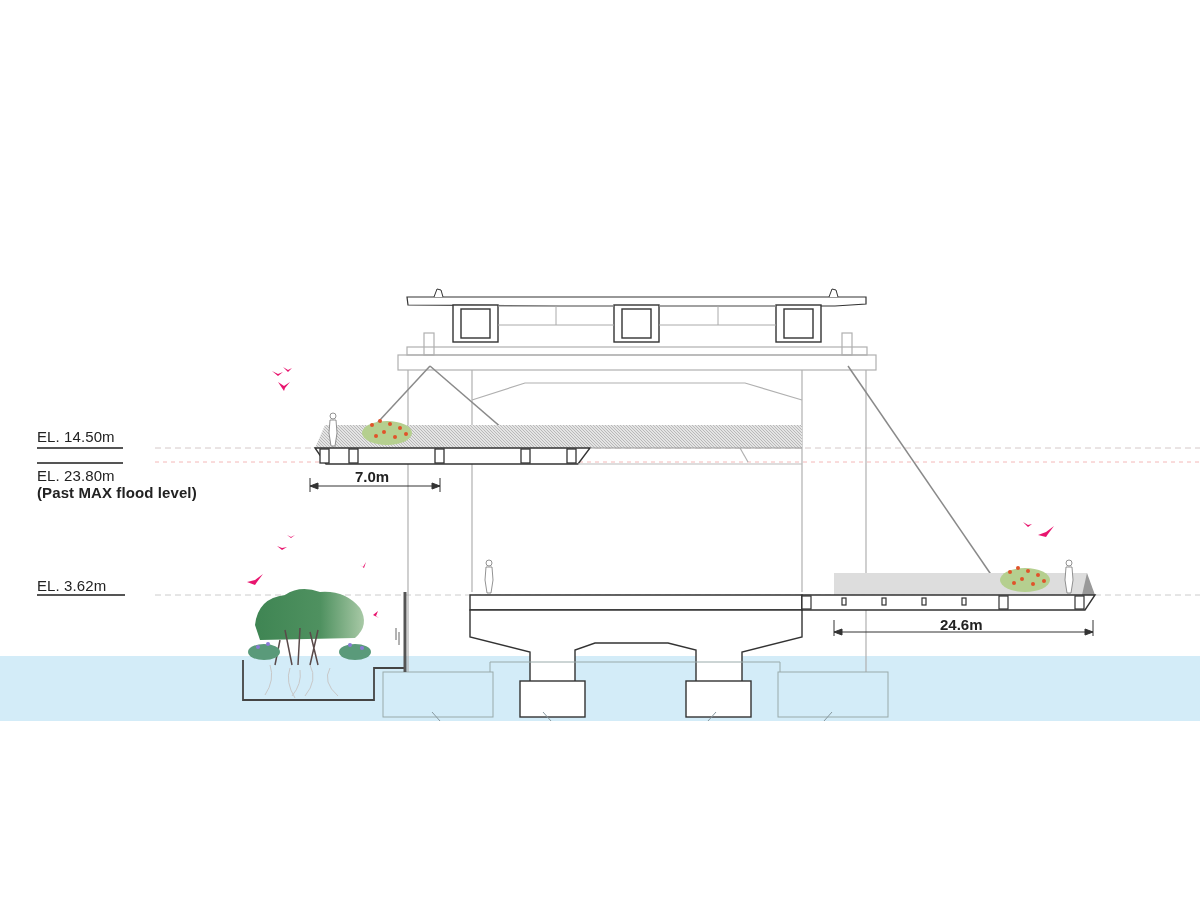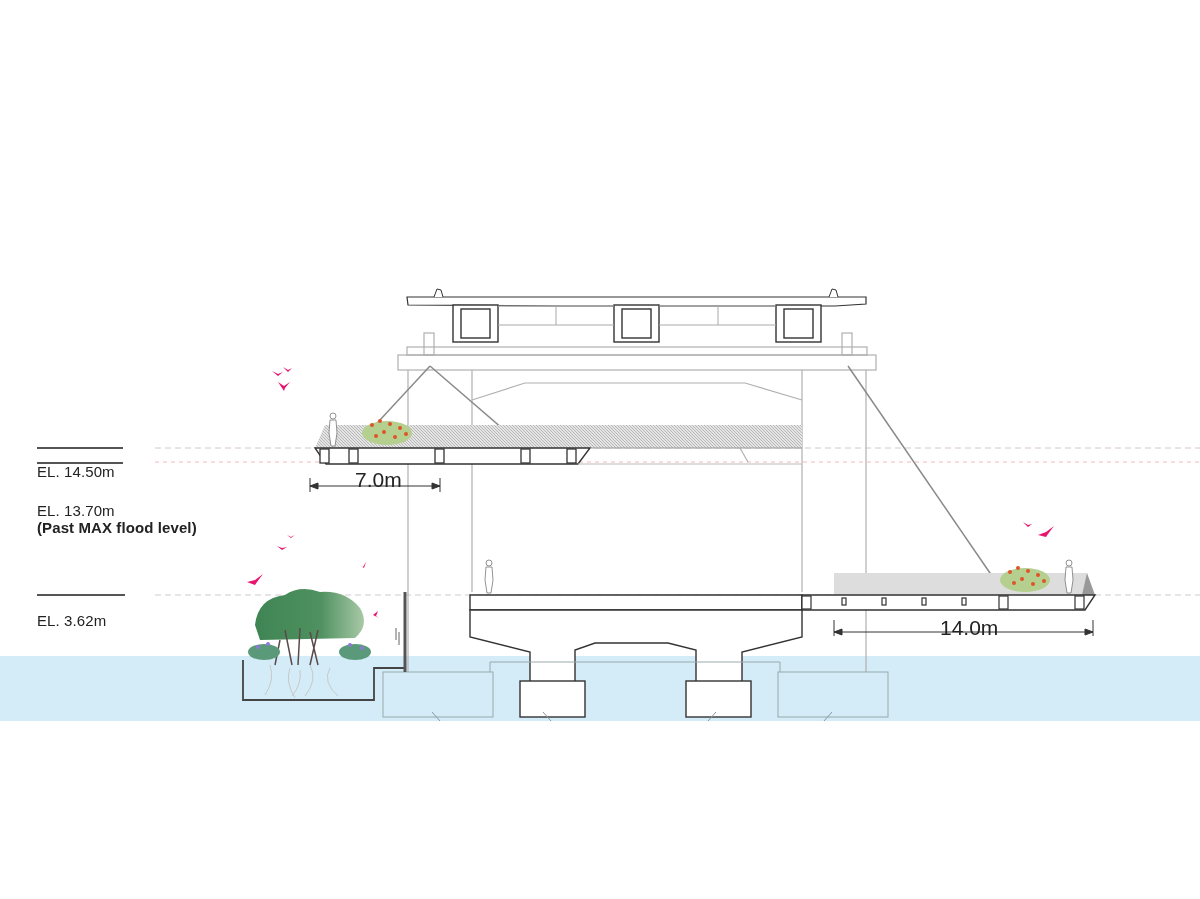--- a/index.html
+++ b/index.html
@@ -1,20 +1,20 @@
 <!DOCTYPE html>
 <html><head>
 <meta charset="utf-8">
 <style>
   html, body { margin:0; padding:0; background:#ffffff; }
   body { width:1200px; height:899px; position:relative; overflow:hidden; font-family:"Liberation Sans", "DejaVu Sans", sans-serif; }
   #stage { position:absolute; left:0; top:0; width:1200px; height:899px; }
-  .el-label { position:absolute; font-size:15px; color:#222; line-height:17px; letter-spacing:0.1px;margin-top:35px; }
+  .el-label { position:absolute; font-size:15px; color:#222; line-height:17px; letter-spacing:0.1px; }
   .el-underline { position:absolute; height:2px; background:#555; }
-  .dim-label { position:absolute; font-size:21px; color:#222; }
+  .dim-label { position:absolute; font-size:15px; color:#222;font-weight:bold; }
 </style>
 </head>
 <body>
 
 <div id="stage">
 
   <svg width="1200" height="899" viewBox="0 0 1200 899" xmlns="http://www.w3.org/2000/svg">
     <defs>
       <pattern id="hatch" width="3" height="3" patternUnits="userSpaceOnUse">
         <rect width="3" height="3" fill="#e4e4e4"></rect>
@@ -223,23 +223,23 @@
         <path d="M716 712 L708 721"></path>
         <path d="M832 712 L824 721"></path>
     </g>
   </svg>
 
   
   <div class="el-label" style="left:37px;top:428px;">EL. 14.50m</div>
   <div class="el-underline" style="left:37px;top:447px;width:86px;"></div>
 
   <div class="el-underline" style="left:37px;top:462px;width:86px;"></div>
-  <div class="el-label" style="left:37px;top:467px;">EL. 13.70m</div>
+  <div class="el-label" style="left:37px;top:467px;">EL. 23.80m</div>
   <div class="el-label" style="left:37px;top:484px;font-weight:bold;">(Past MAX flood level)</div>
 
   <div class="el-label" style="left:37px;top:577px;">EL. 3.62m</div>
   <div class="el-underline" style="left:37px;top:594px;width:88px;"></div>
 
   
   <div class="dim-label" style="left:355px;top:468px;">7.0m</div>
-  <div class="dim-label" style="left:940px;top:616px;">14.0m</div>
+  <div class="dim-label" style="left:940px;top:616px;">24.6m</div>
 
 </div>
 
 </body></html>

